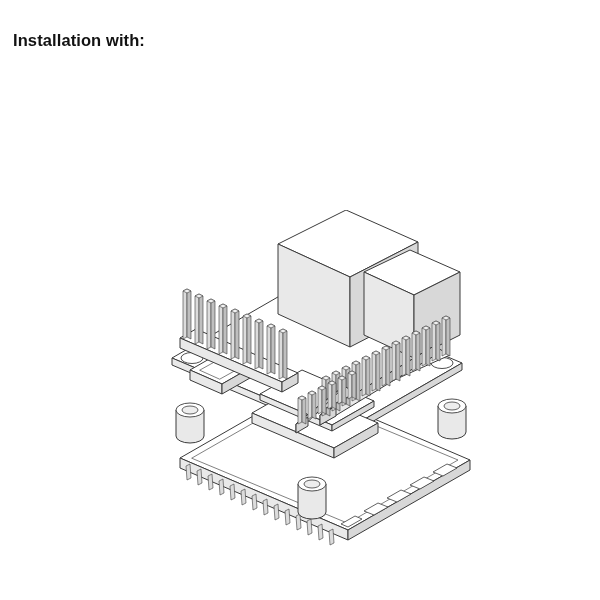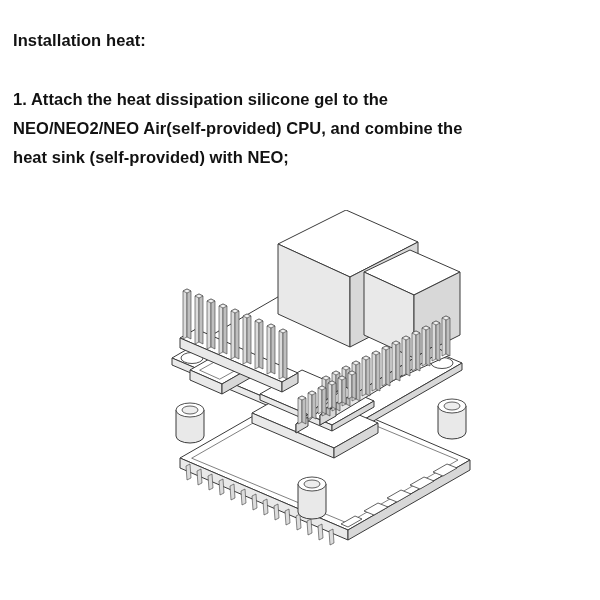--- a/index.html
+++ b/index.html
@@ -54,25 +54,22 @@
   .pin-l{fill:#dcdcdc;stroke:#3b3b3b;stroke-width:0.6;stroke-linejoin:round;}
   .pin-r{fill:#bfbfbf;stroke:#3b3b3b;stroke-width:0.6;stroke-linejoin:round;}
   .hole{fill:#ffffff;stroke:#3b3b3b;stroke-width:0.9;}
   .hole-in{fill:#ededed;stroke:#3b3b3b;stroke-width:0.8;}
 </style>
 </head>
 <body>
 
 <div id="doc">
 
-  <div class="text-block" id="heading">Installation heat:</div>
-
-  <div class="text-block" id="step-para">1. Attach the heat dissipation silicone gel to the
-NEO/NEO2/NEO Air(self-provided) CPU, and combine the
-heat sink (self-provided) with NEO;</div>
+  <div class="text-block" id="heading">Installation with:</div>
+
 
   <div id="figure">
     <svg viewBox="0 0 350 340" xmlns="http://www.w3.org/2000/svg">
 
       <g>
 
         <polygon class="face-top" points="30,248 152,178 320,250 198,320"></polygon>
 
         <polygon class="face-left" points="30,248 198,320 198,330 30,258"></polygon>
 

